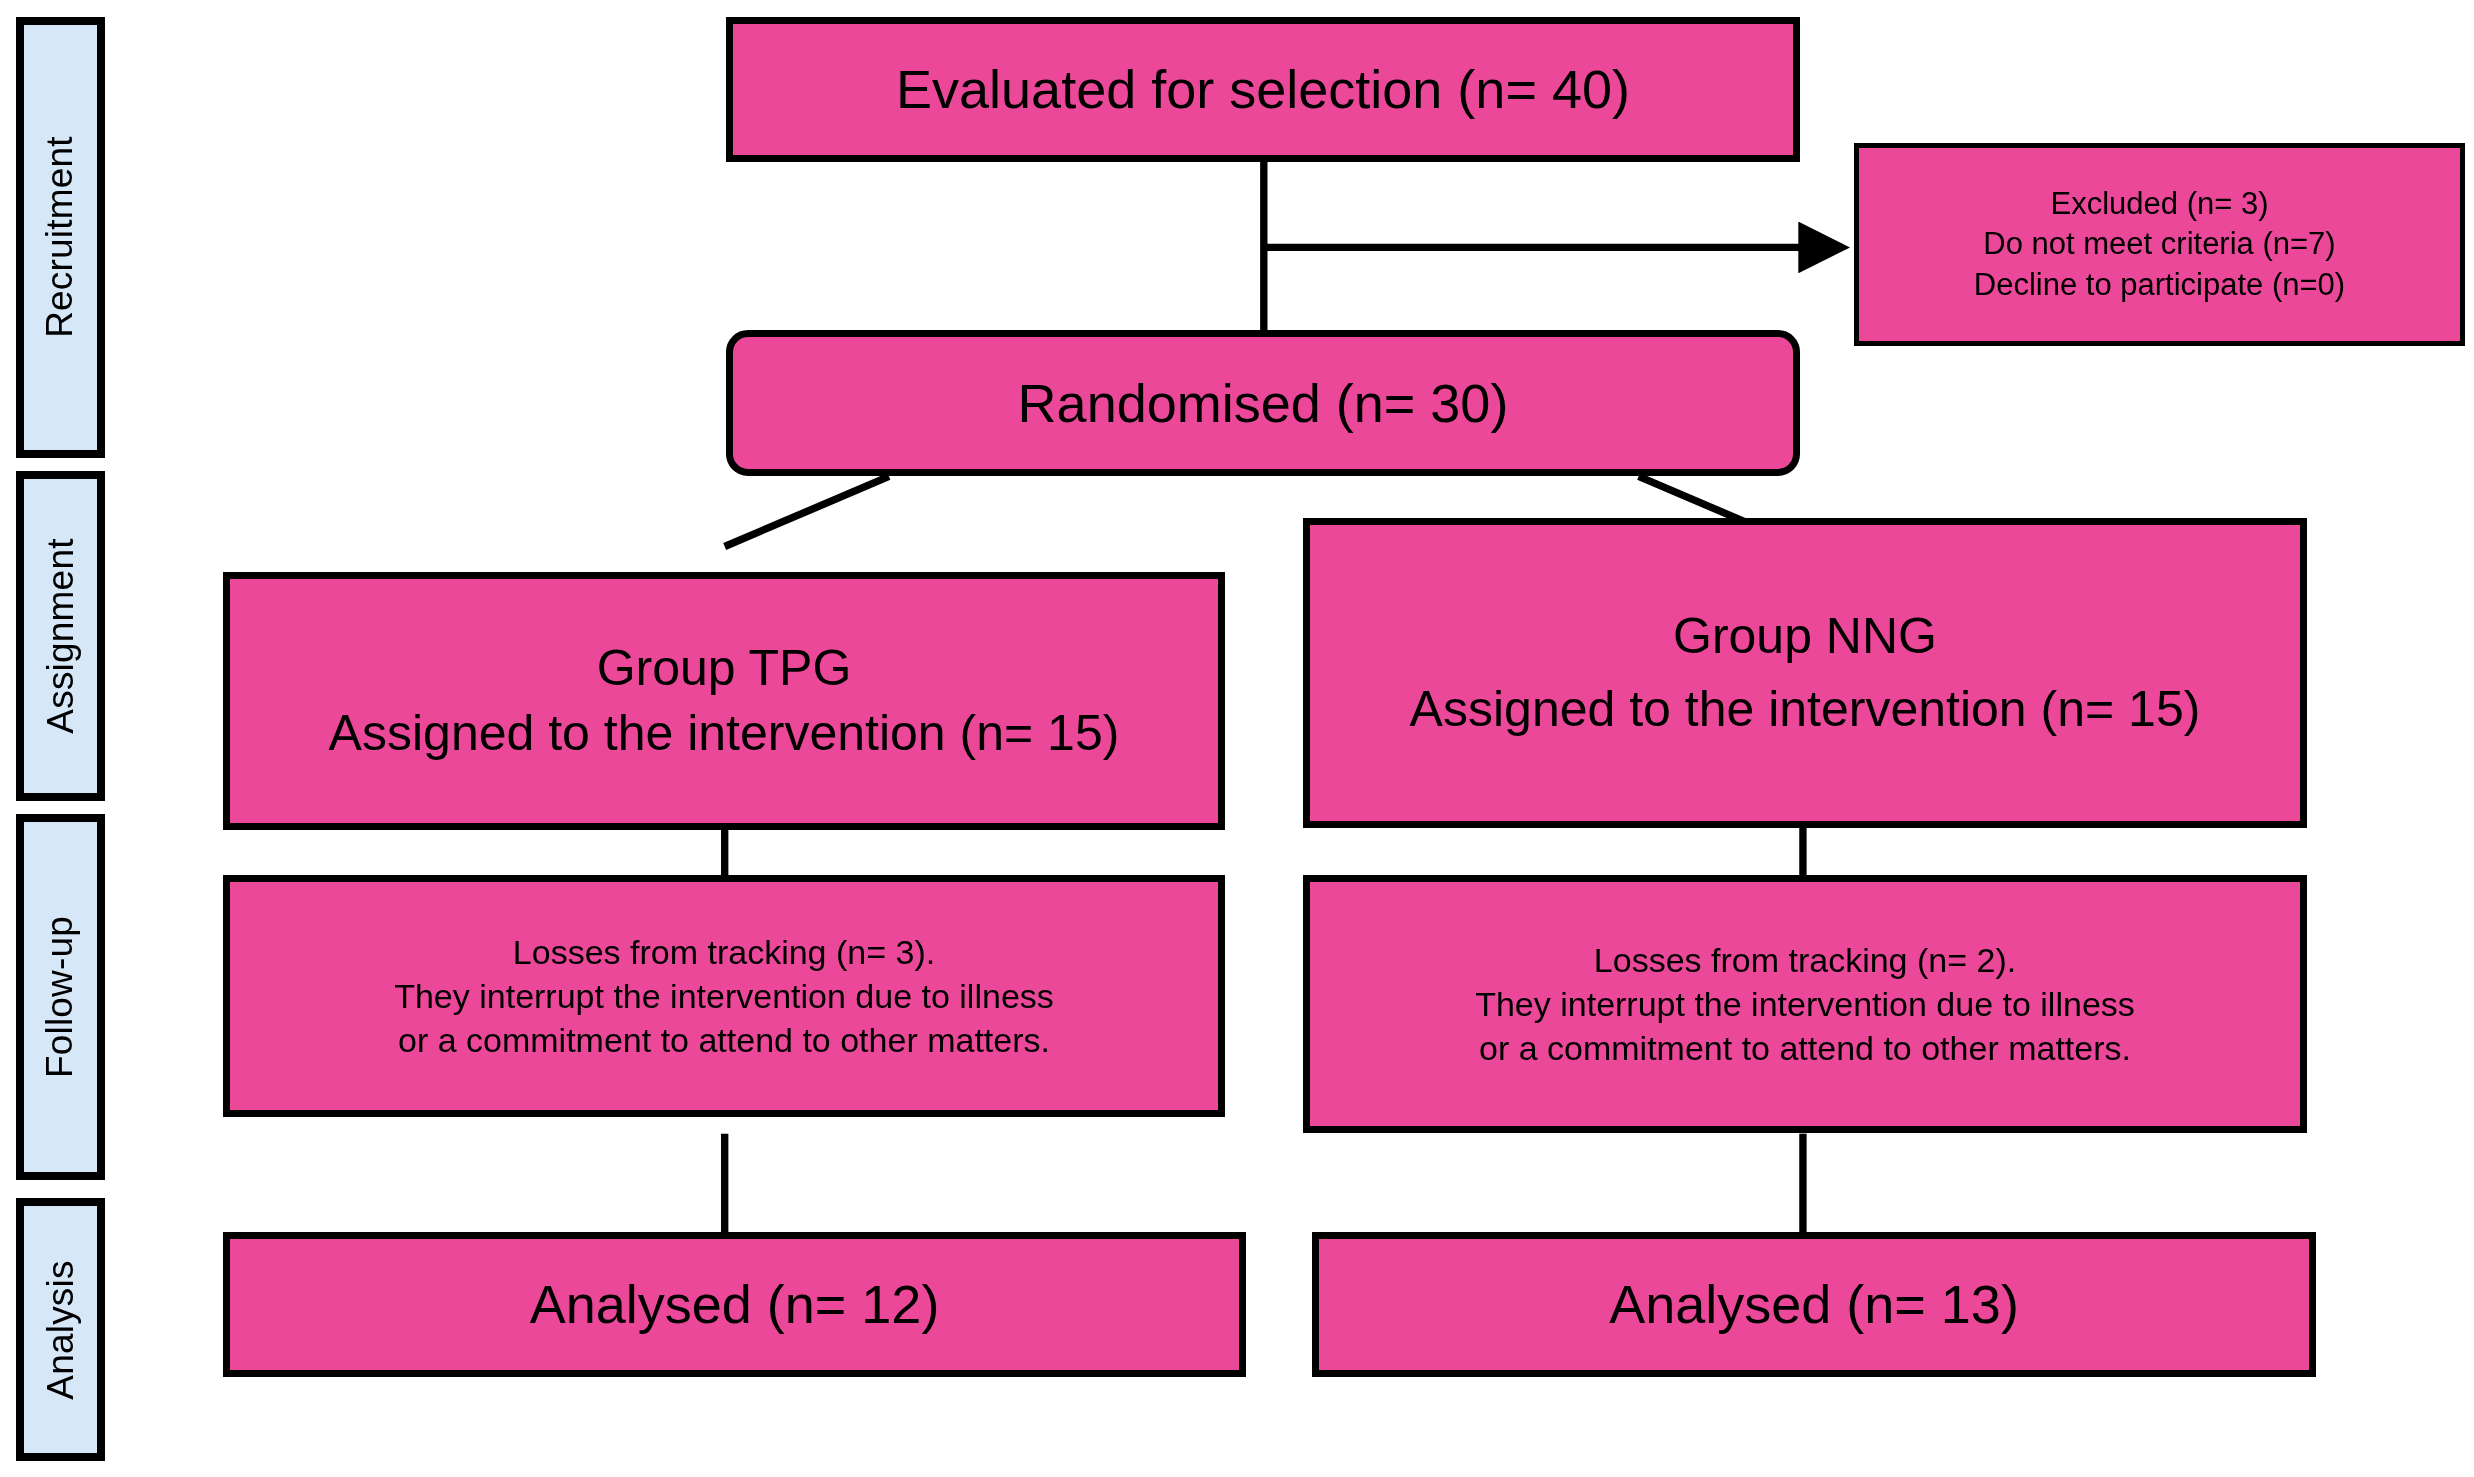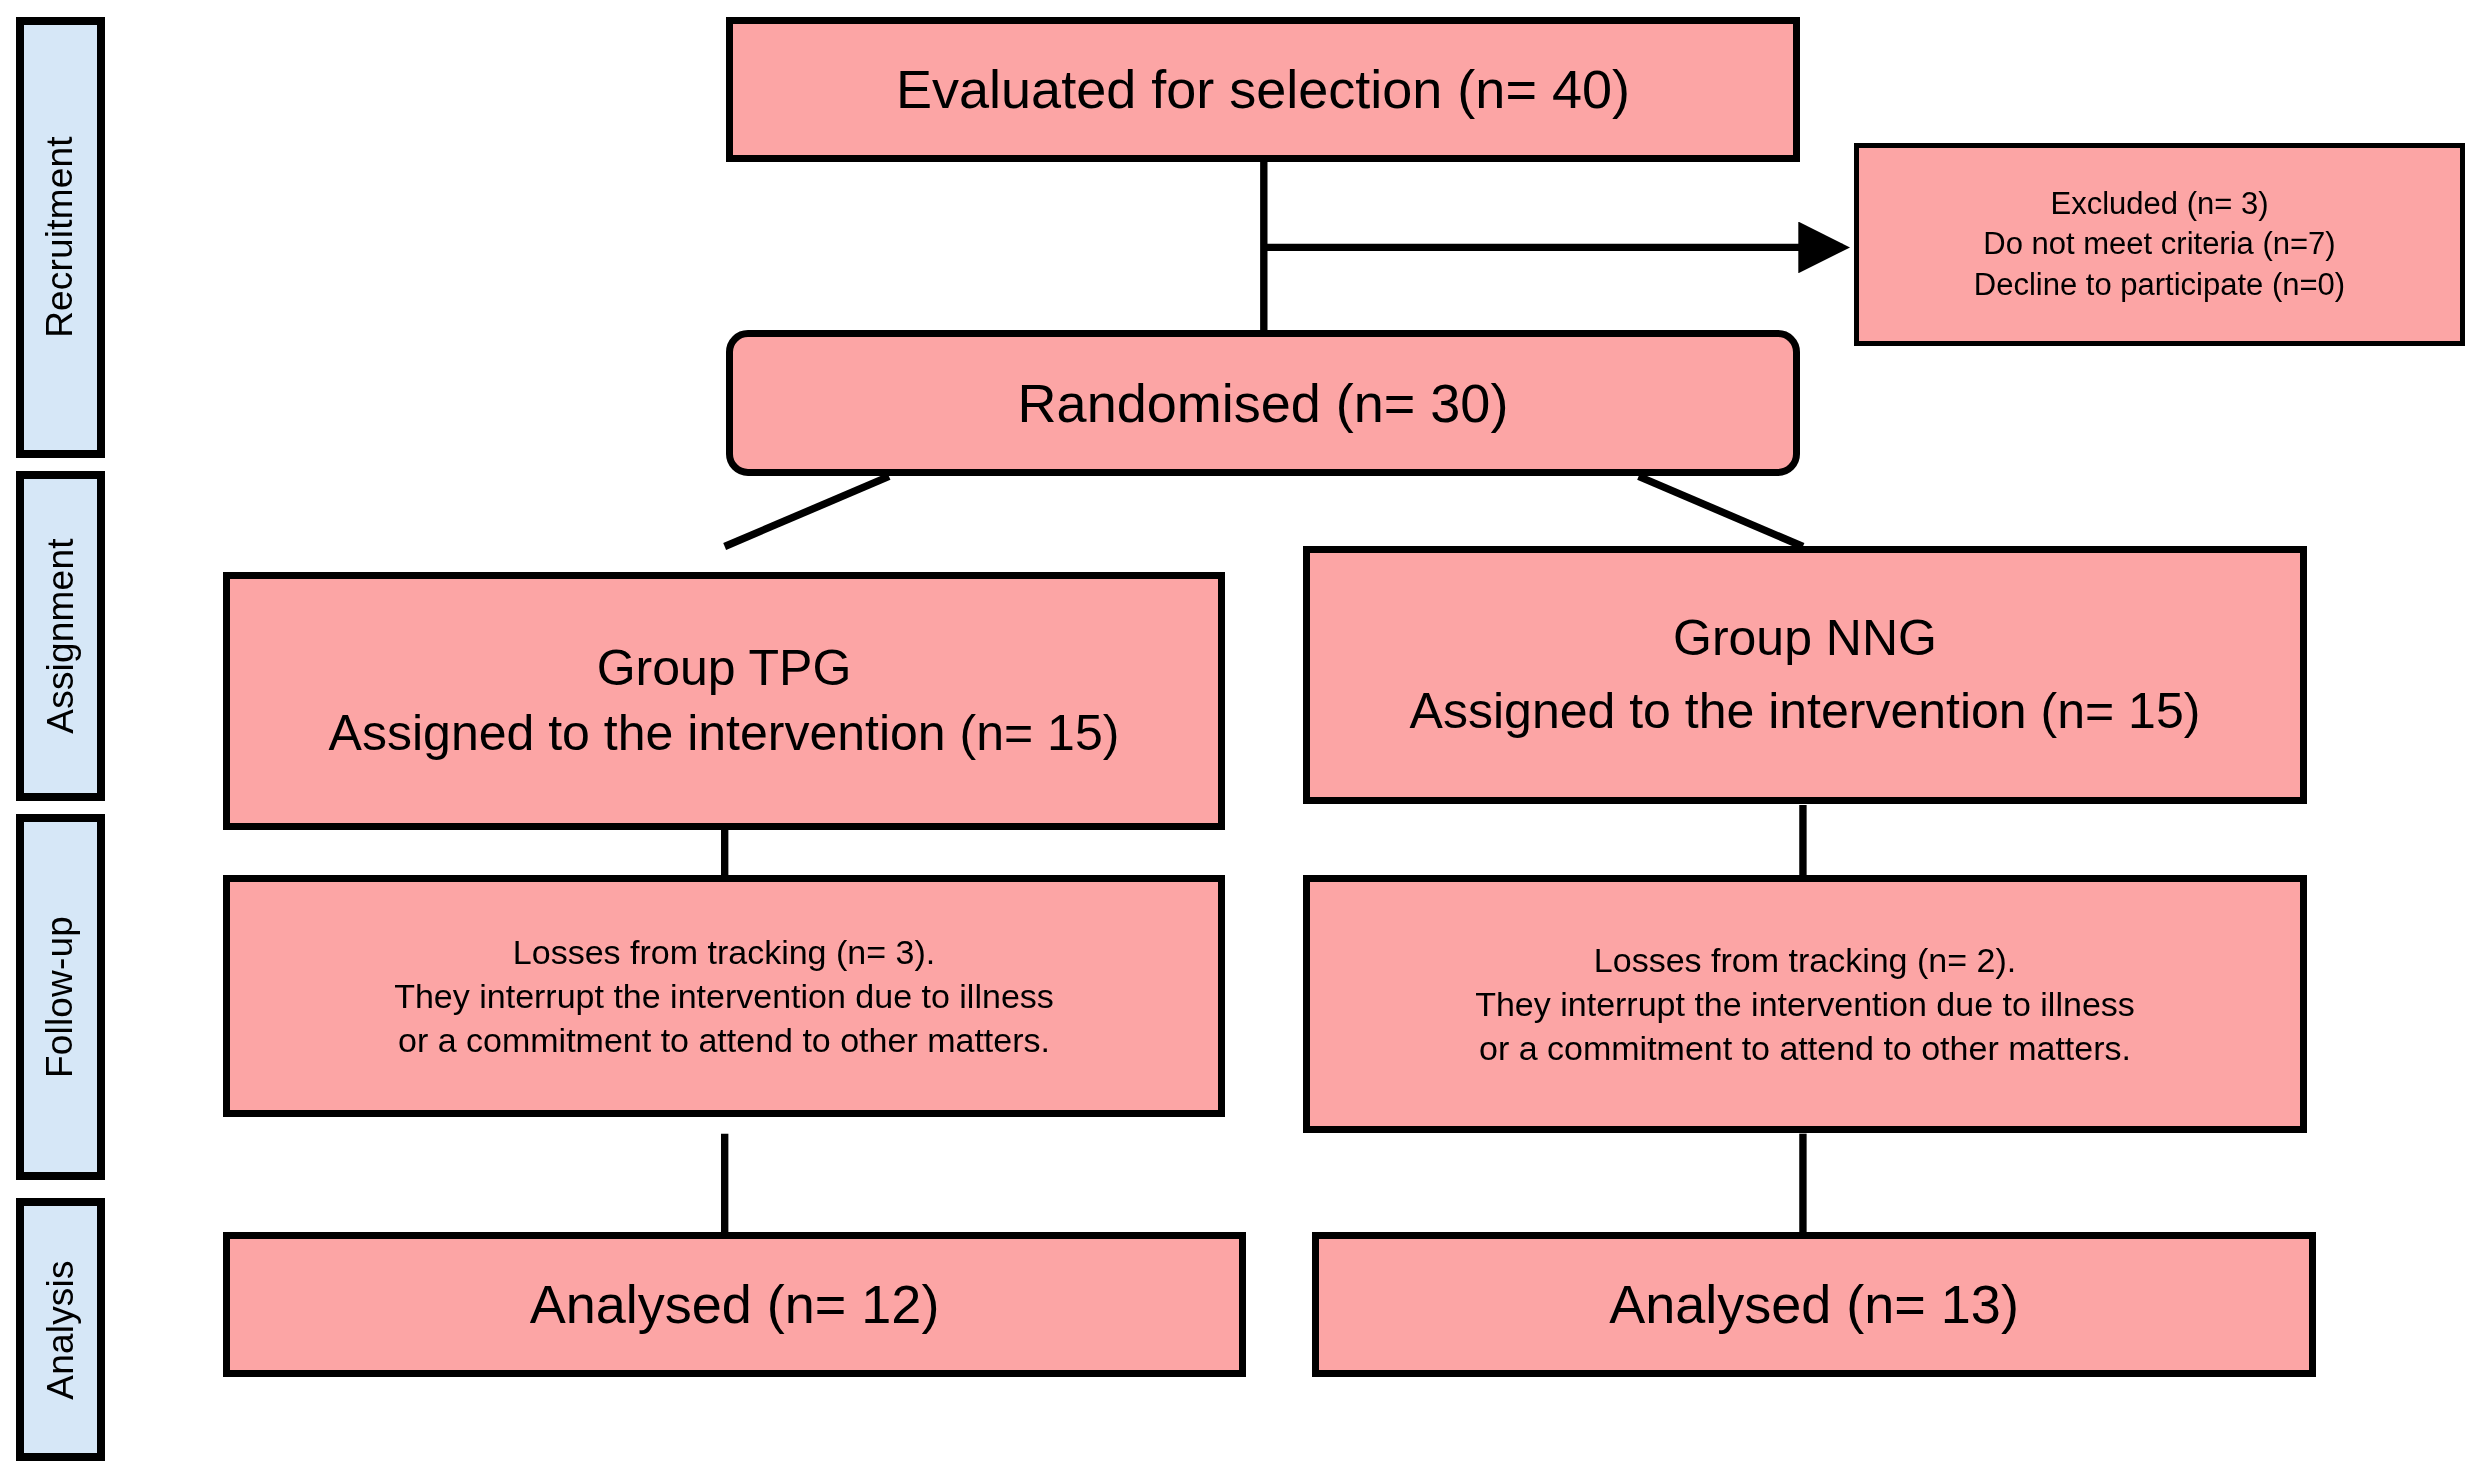--- a/index.html
+++ b/index.html
@@ -31,21 +31,21 @@
     white-space: nowrap;
     font-size: 37px;
     color: #000000;
     letter-spacing: 0.2px;
   }
 
   
   .flow-box {
     position: absolute;
     box-sizing: border-box;
-    background: #fca5a5;
+    background: #ec4899;
     border: 7.4px solid #000000;
     display: flex;
     flex-direction: column;
     align-items: center;
     justify-content: center;
     text-align: center;
     color: #000000;
   }
   .flow-box .line {
     display: block;
@@ -130,21 +130,21 @@
 
   <div class="flow-box size-xl" style="left:726px; top:330px; width:1074px; height:146px;border-radius:22px;">
     <span class="line">Randomised (n= 30)</span>
   </div>
 
   <div class="flow-box size-lg" style="left:223px; top:572px; width:1002px; height:258px;">
     <span class="line">Group TPG</span>
     <span class="line">Assigned to the intervention (n= 15)</span>
   </div>
 
-  <div class="flow-box size-lg" style="left:1303px; top:546px; width:1004px; height:258px;gap:8px;">
+  <div class="flow-box size-lg" style="left:1303px; top:518px; width:1004px; height:310px;gap:8px;">
     <span class="line">Group NNG</span>
     <span class="line">Assigned to the intervention (n= 15)</span>
   </div>
 
   <div class="flow-box size-sm" style="left:223px; top:875px; width:1002px; height:242px;">
     <span class="line">Losses from tracking (n= 3).</span>
     <span class="line">They interrupt the intervention due to illness</span>
     <span class="line">or a commitment to attend to other matters.</span>
   </div>
 

